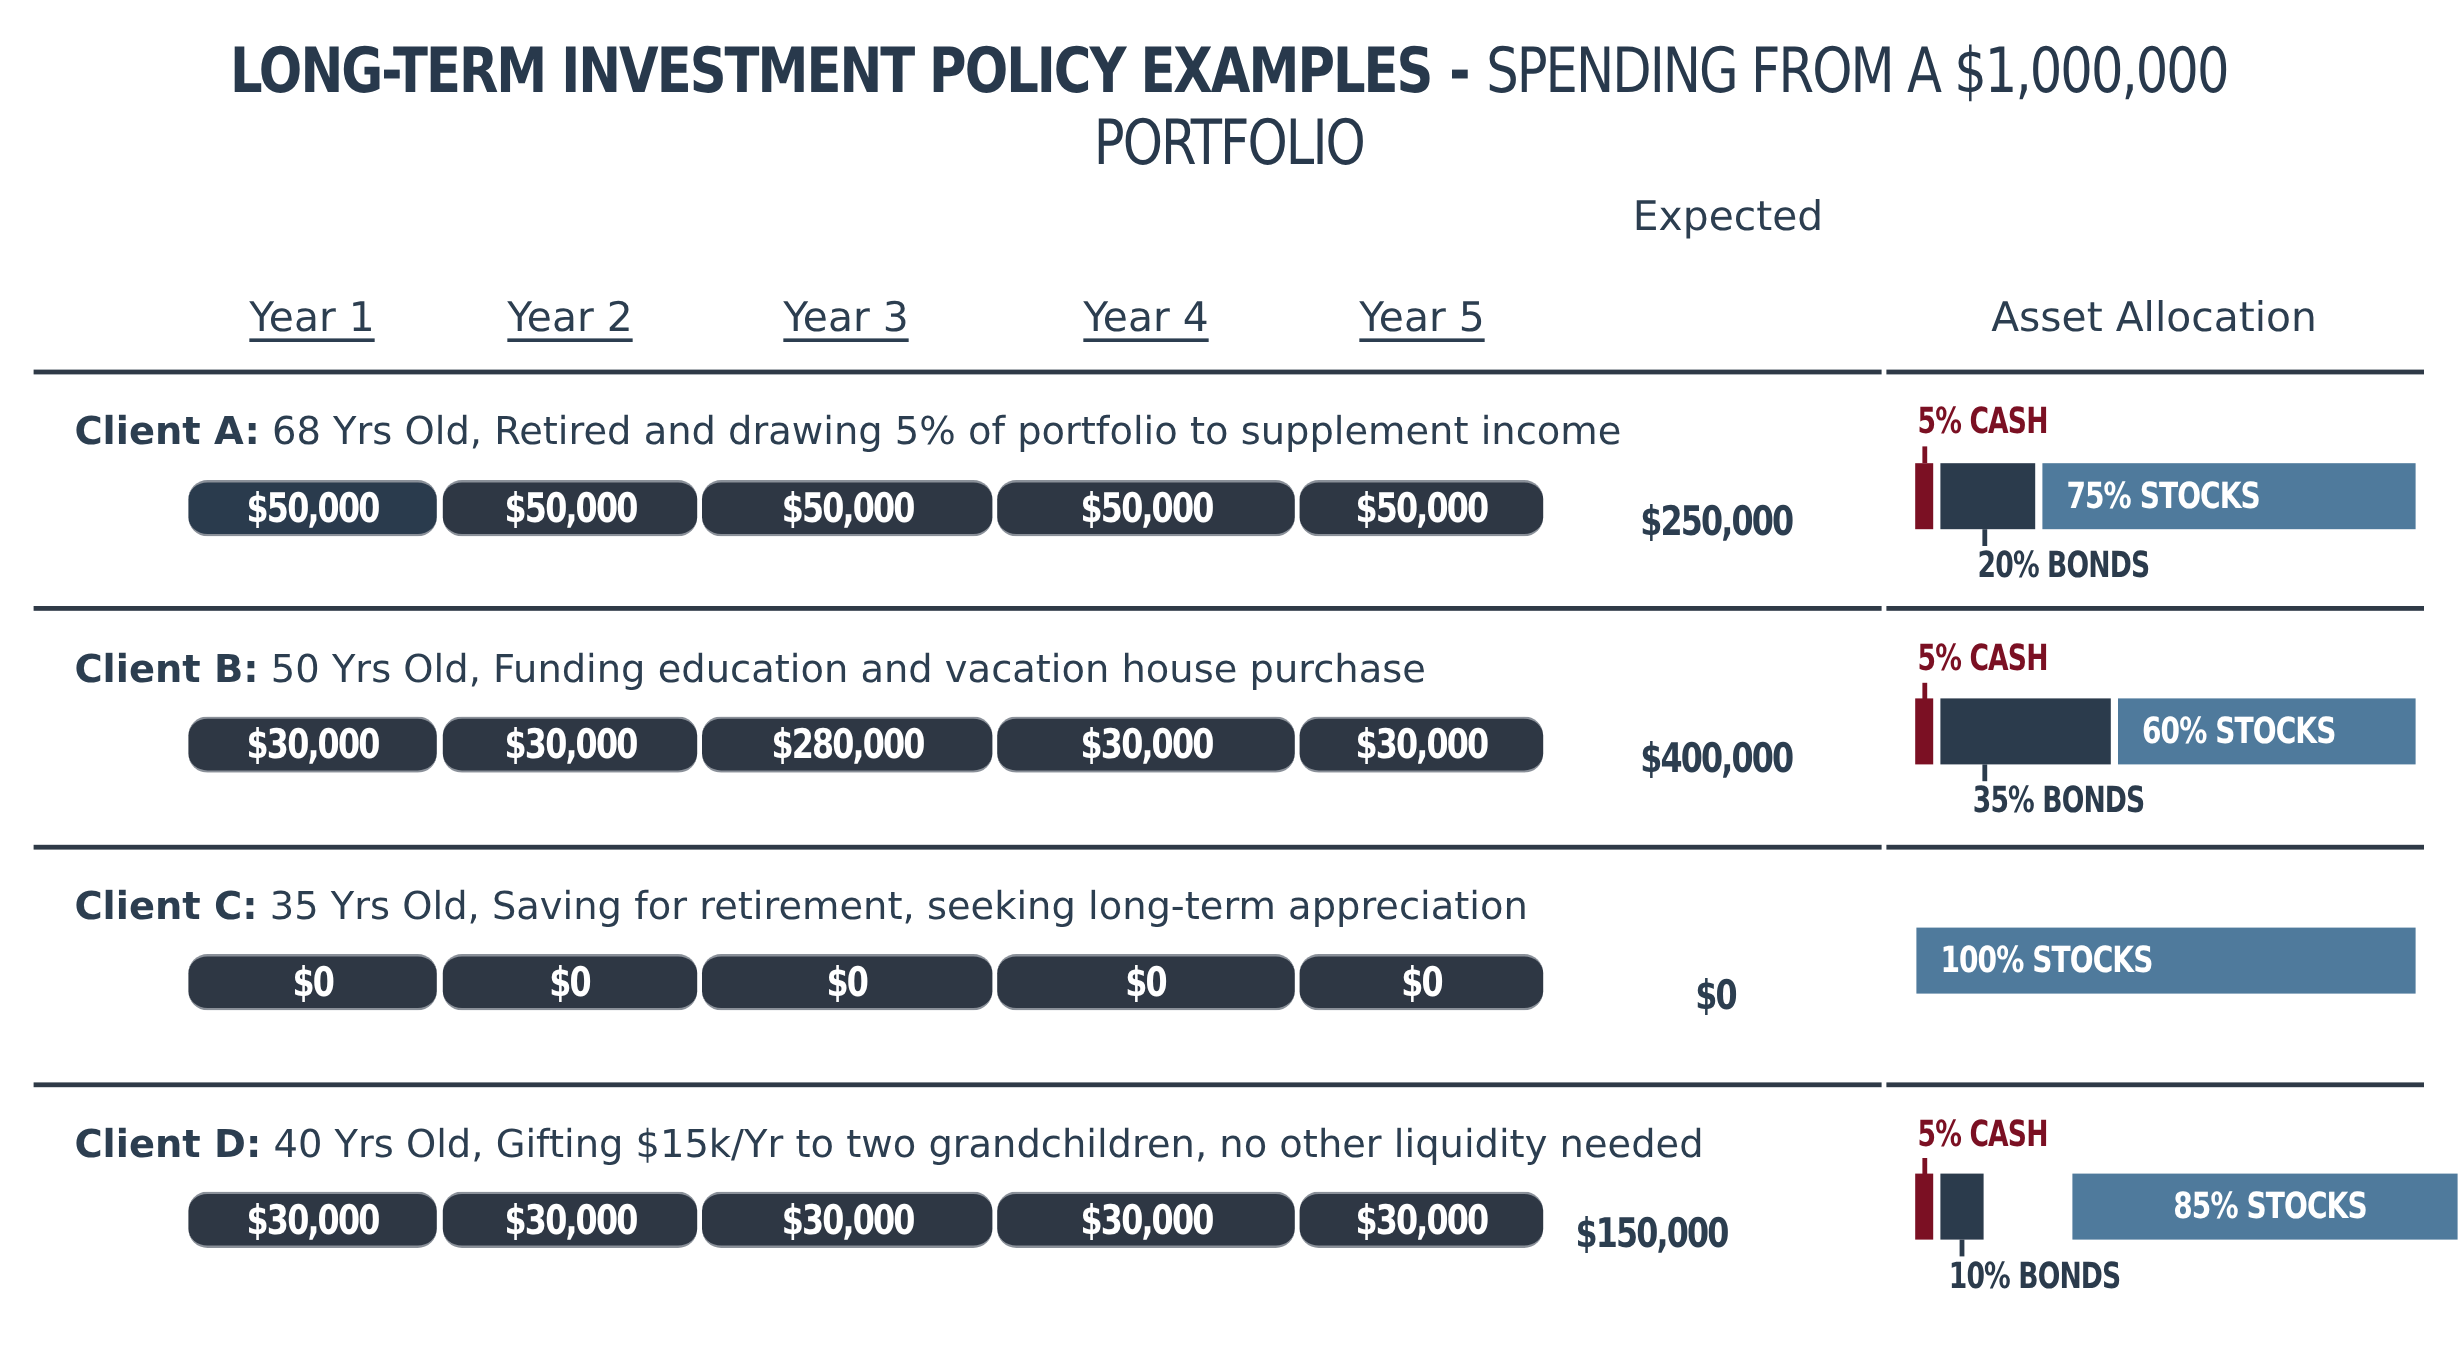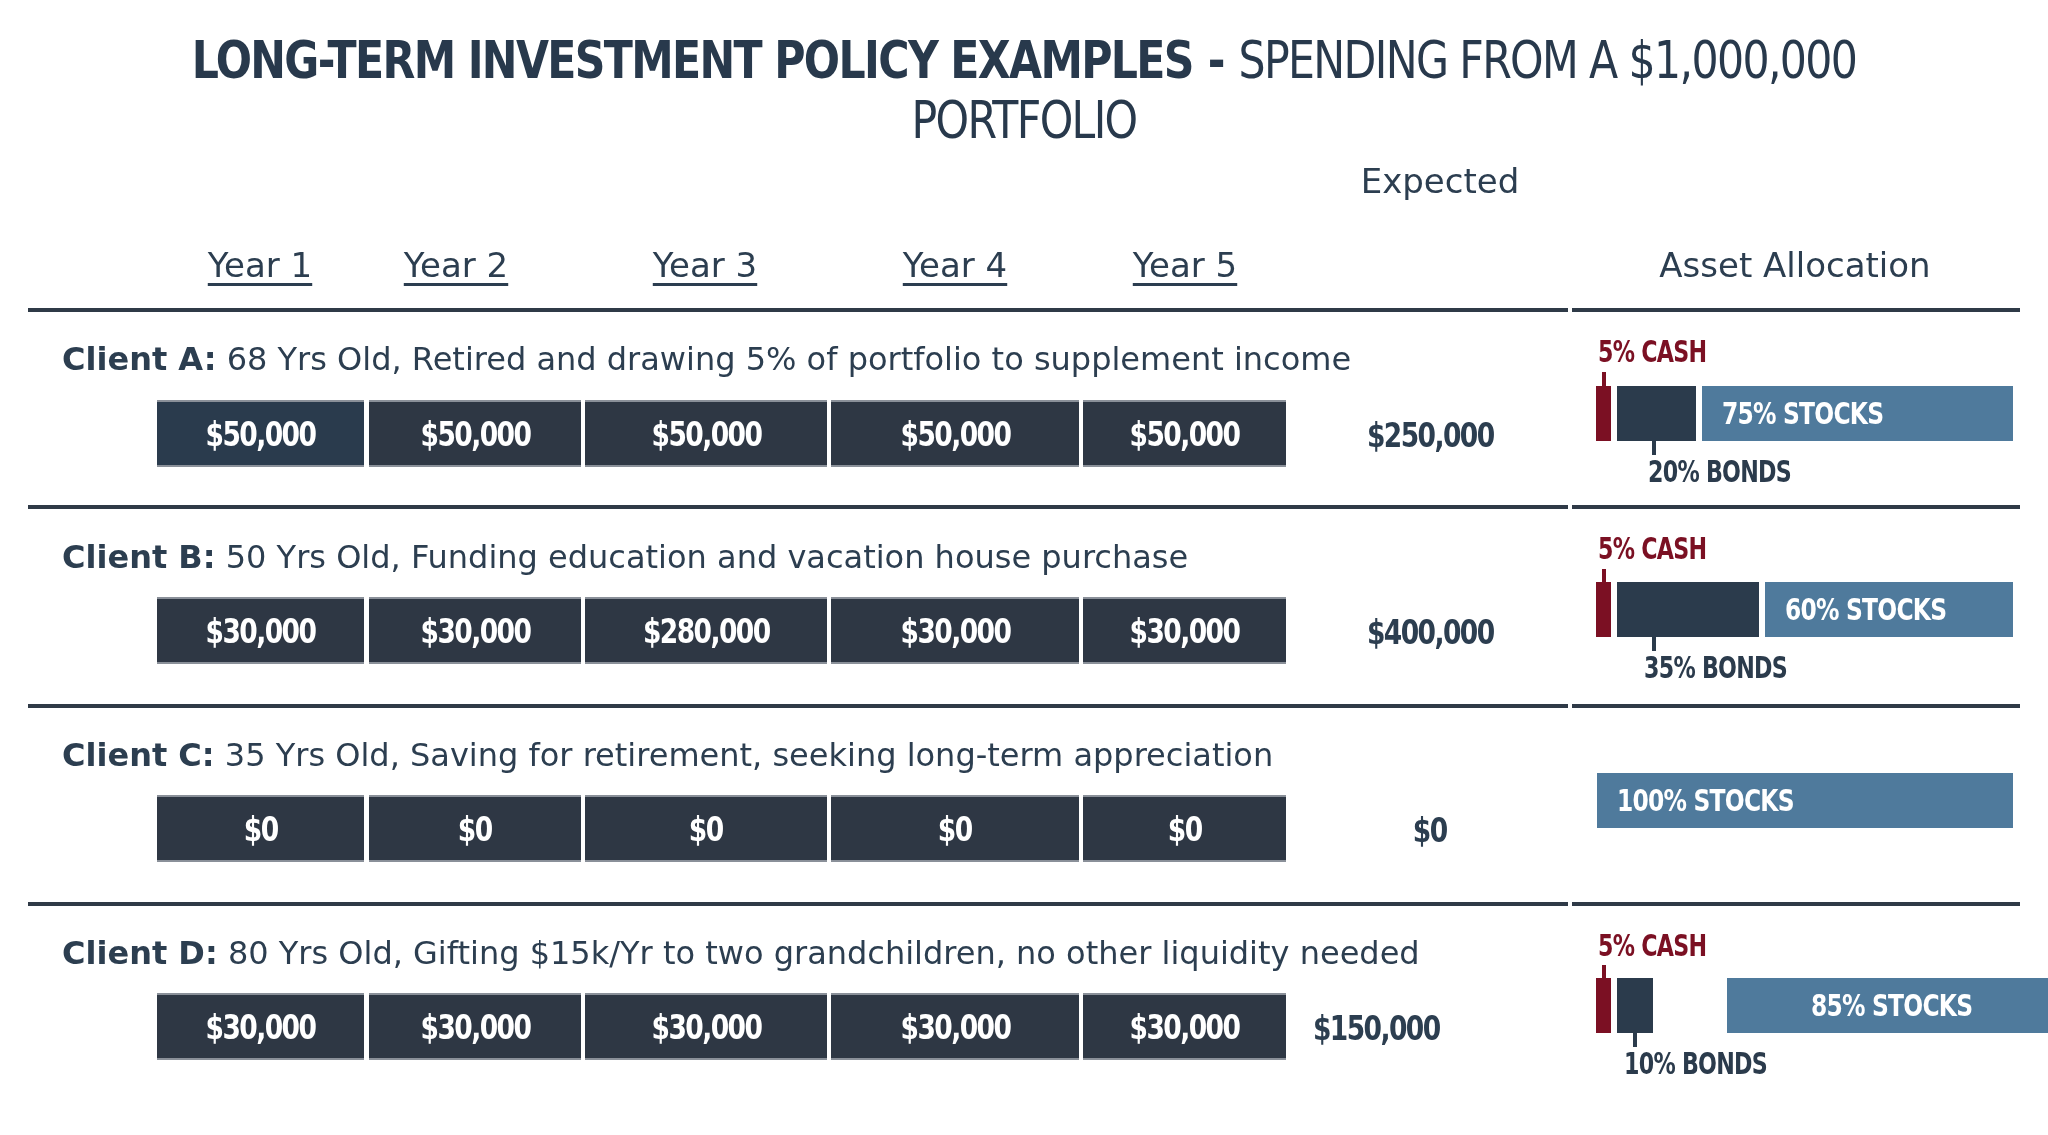--- a/index.html
+++ b/index.html
@@ -19,25 +19,25 @@
   .hdr.total { top:160px; left:1320px; width:240px; line-height:43px; }
   .hdr.alloc { top:245px; left:1640px; width:310px; }
 
   .rule { position:absolute; left:28px; height:4px; background:#2f3a47; }
   .rule.right { left:1572px; width:448px; }
 
   .desc { position:absolute; left:62px; font-family:"DejaVu Sans", sans-serif;
           font-size:32px; color:#2c3e50; white-space:nowrap; }
   .desc b { font-weight:bold; }
 
-  .cell { position:absolute; height:67px; background:#2e3744; color:#ffffff;
+  .cell { position:absolute; height:47px; background:#2e3744; color:#ffffff;
           font-family:"DejaVu Sans", sans-serif; font-weight:bold; font-size:34px;
           display:flex; align-items:center; justify-content:center;
           border-top:2px solid #8a9099; border-bottom:2px solid #8a9099;
-          box-sizing:border-box; letter-spacing:-2px; }
+          box-sizing:border-box; letter-spacing:-2px;border-radius:16px; }
   .cell span { display:inline-block; transform:scaleX(0.78); }
   .cell.first-a { background:#2a3b4d; }
   .total-val { position:absolute; width:220px; text-align:center;
                font-family:"DejaVu Sans", sans-serif; font-weight:bold; font-size:34px;
                color:#2c3e50; letter-spacing:-2px; }
   .total-val span { display:inline-block; transform:scaleX(0.78); }
 
   .bar { position:absolute; box-sizing:border-box; }
   .bar.cash { background:#7b1023; }
   .bar.bonds { background:#2b3b4c; }
@@ -53,21 +53,21 @@
   .lbl.bonds { color:#2b3b4c; }
 </style>
 </head>
 <body>
 
 <div class="title">
   <span class="bold">LONG-TERM INVESTMENT POLICY EXAMPLES</span><span class="sep">-</span><span class="light">SPENDING FROM A $1,000,000 PORTFOLIO</span>
 </div>
 
 <div class="hdr year" style="left:200px;width:120px;">Year 1</div>
-<div class="hdr year" style="left:396px;width:120px;">Year 2</div>
+<div class="hdr year" style="left:415px;width:120px;">Year 2</div>
 <div class="hdr year" style="left:645px;width:120px;">Year 3</div>
 <div class="hdr year" style="left:895px;width:120px;">Year 4</div>
 <div class="hdr year" style="left:1125px;width:120px;">Year 5</div>
 <div class="hdr total">
   <div>Expected</div>
 </div>
 <div class="hdr alloc">Asset Allocation</div>
 
 <div class="rule" style="top:308px;width:1540px;"></div>
 <div class="rule right" style="top:308px;"></div>
@@ -156,21 +156,21 @@
 <div class="cell" style="left:1083px;top:795px;width:203px;">
     <span>$0</span>
   </div>
 <div class="total-val" style="left:1320px;top:810px;"><span>$0</span></div>
 
 <div class="bar stocks" style="left:1597px;top:773px;width:416px;height:55px;">
     <span>100% STOCKS</span>
   </div>
 
 <div class="desc" style="top:934px;">
-  <b>Client D:</b><span> 80 Yrs Old, Gifting $15k/Yr to two grandchildren, no other liquidity needed</span>
+  <b>Client D:</b><span> 40 Yrs Old, Gifting $15k/Yr to two grandchildren, no other liquidity needed</span>
 </div>
 <div class="cell" style="left:157px;top:993px;width:207px;">
     <span>$30,000</span>
   </div>
 <div class="cell" style="left:369px;top:993px;width:212px;">
     <span>$30,000</span>
   </div>
 <div class="cell" style="left:585px;top:993px;width:242px;">
     <span>$30,000</span>
   </div>

